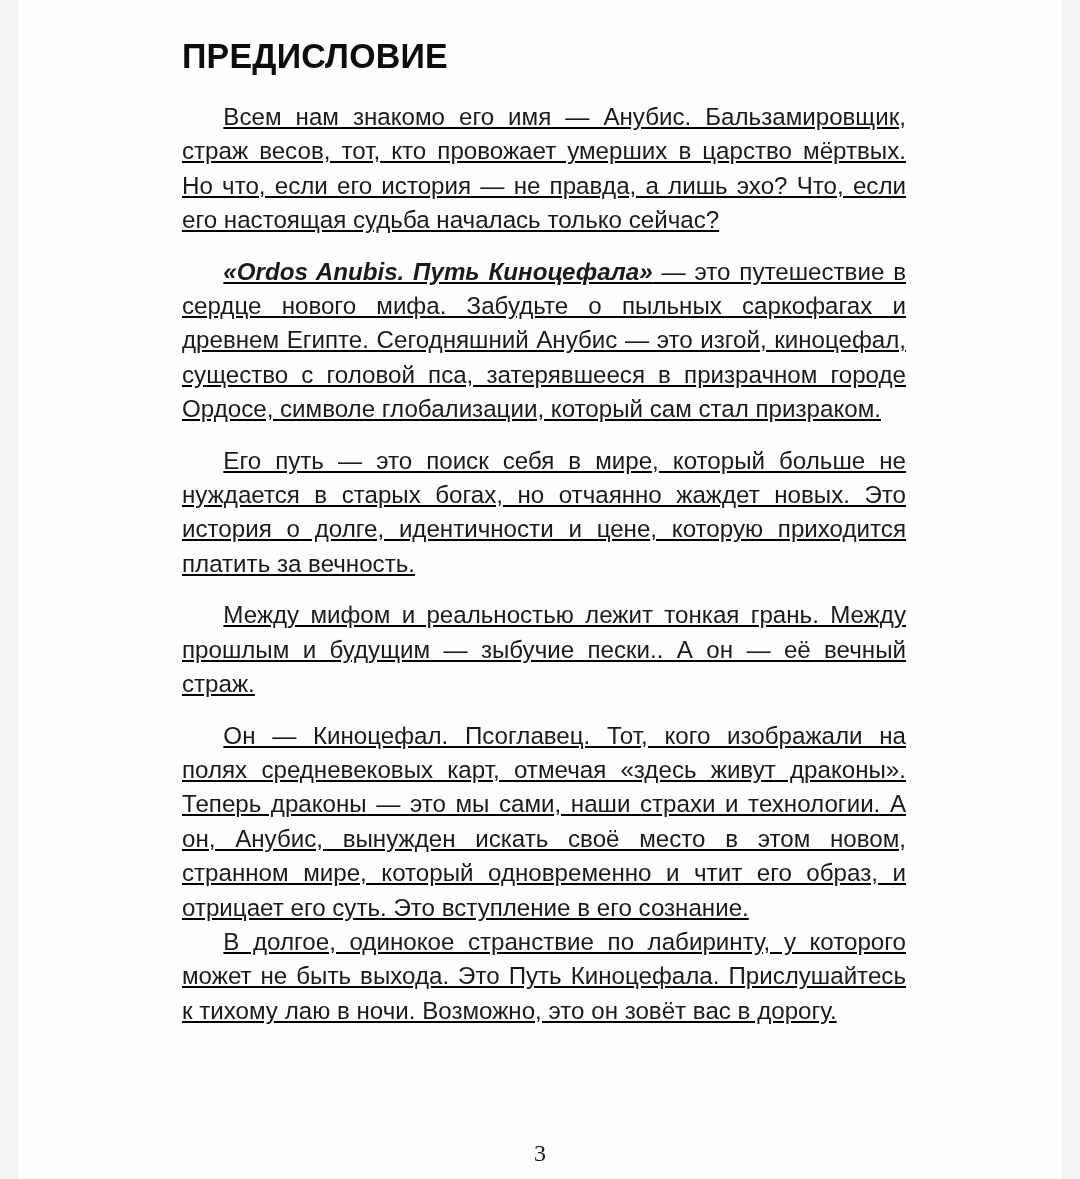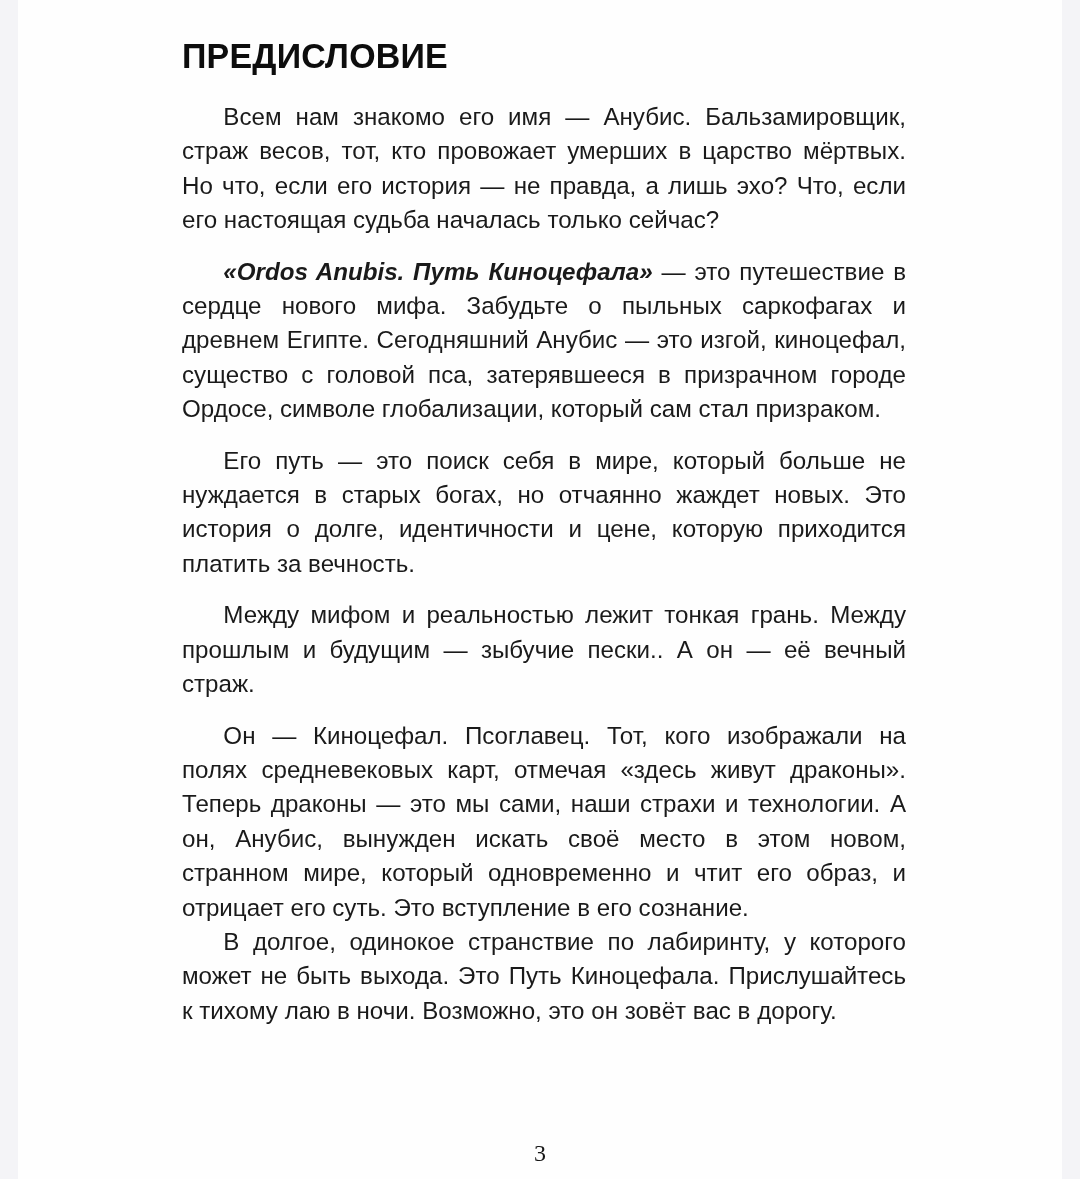--- a/index.html
+++ b/index.html
@@ -42,20 +42,21 @@
     margin: 0;
     padding-top: 36px;
     transform: scaleX(0.97);
     transform-origin: left center;
     white-space: nowrap;
   }
 
   .body-copy {
     margin: 0;
     padding-top: 24px;
+    text-decoration: underline;
   }
 
   p.para {
     margin: 0 0 17px 0;
     font-family: "Liberation Sans", "DejaVu Sans", sans-serif;
     font-size: 24.5px;
     line-height: 34.4px;
     color: #1a1a1a;
     text-align: justify;
     text-justify: inter-word;

